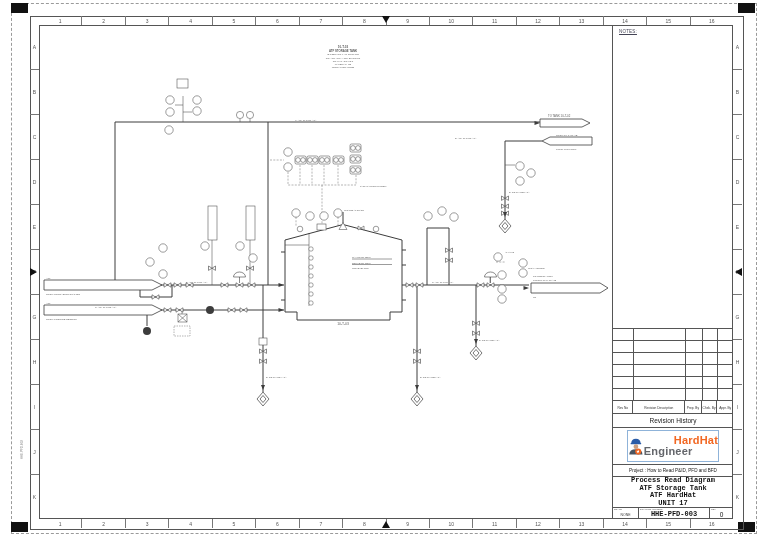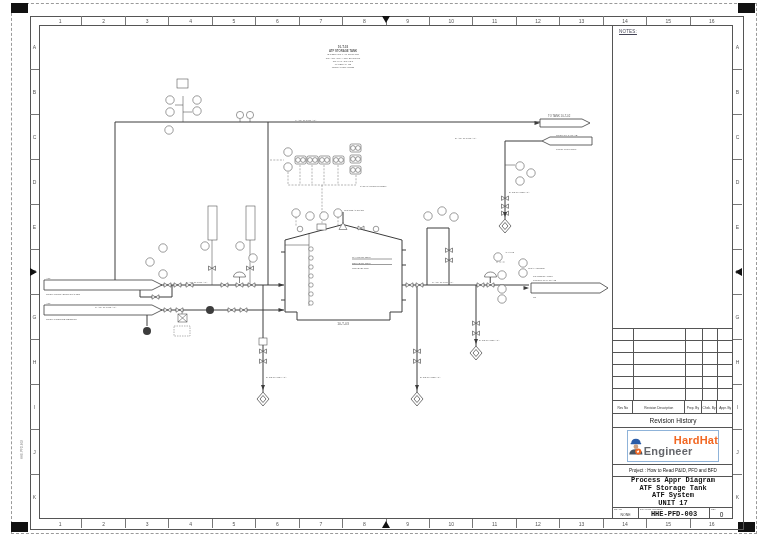--- a/index.html
+++ b/index.html
@@ -175,23 +175,23 @@
         <div class="logotxt">
           <div class="w1">HardHat</div>
           <div class="w2">Engineer</div>
         </div>
       </div>
     </div>
 
     <div class="band projband">Project : How to Read P&amp;ID, PFD and BFD</div>
 
     <div class="band titleband">
-      <div>Process Appr Diagram</div>
+      <div>Process Read Diagram</div>
       <div>ATF Storage Tank</div>
-      <div>ATF System</div>
+      <div>ATF HardHat</div>
       <div>UNIT 17</div>
     </div>
 
     <div class="band botrow">
       <div>
         <span class="cellhead">SCALE</span>
         <span class="scaleval">NONE</span>
       </div>
       <div>
         <span class="cellhead">DRAWING NUMBER</span>

